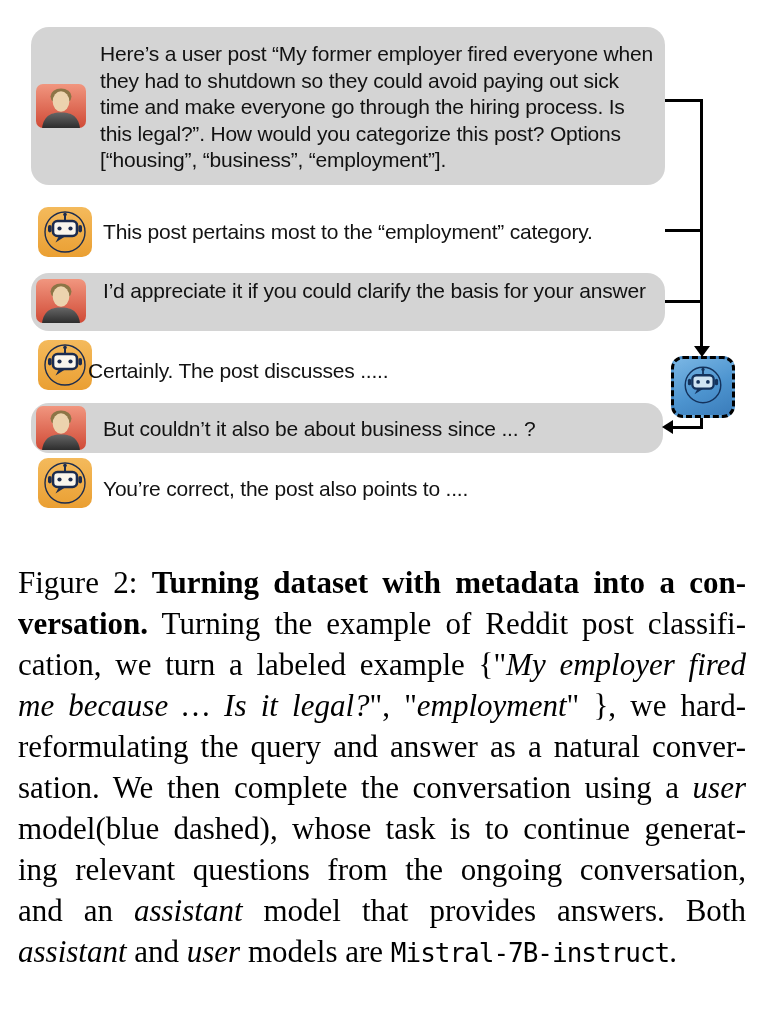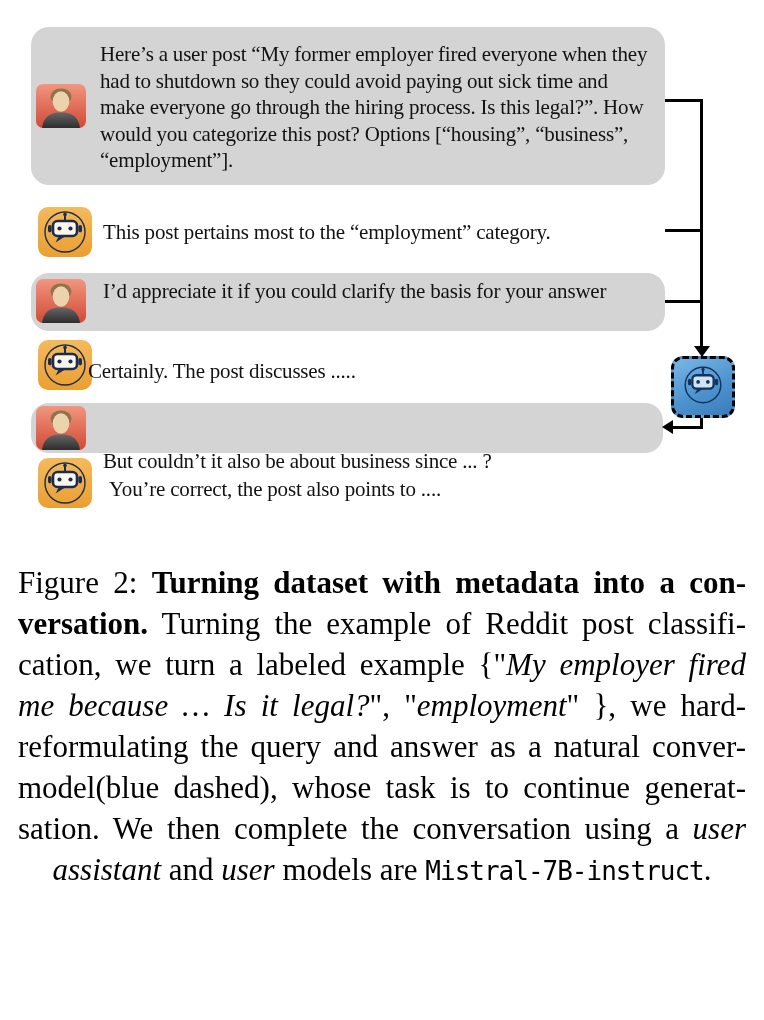--- a/index.html
+++ b/index.html
@@ -13,28 +13,28 @@
 
   .avatar{position:absolute;width:50px;height:44px;}
   .a1{left:36px;top:84px;}
   .a3{left:36px;top:279px;}
   .a5{left:36px;top:406px;}
   .bot{position:absolute;width:54px;height:50px;}
   .r2{left:38px;top:207px;}
   .r4{left:38px;top:340px;}
   .r6{left:38px;top:458px;}
 
-  .msg{position:absolute;font-family:Liberation Serif, serif;font-size:21px;
+  .msg{position:absolute;font-family:Liberation Sans, sans-serif;font-size:21px;
        line-height:26.5px;letter-spacing:-0.2px;color:#121212;}
   .t1{left:100px;top:41px;width:557px;}
   .t2{left:103px;top:219px;width:520px;}
   .t3{left:103px;top:278px;width:548px;}
   .t4{left:88px;top:358px;width:520px;}
-  .t5{left:103px;top:416px;width:545px;margin-top:32px;}
-  .t6{left:109px;top:476px;width:545px;}
+  .t5{left:103px;top:416px;width:545px;}
+  .t6{left:103px;top:476px;width:545px;}
 
   .cline{position:absolute;background:#000;}
   .h1{left:665px;top:99px;width:38px;height:3px;}
   .h2{left:665px;top:229px;width:38px;height:3px;}
   .h3{left:665px;top:300px;width:38px;height:3px;}
   .v1{left:700px;top:99px;width:3px;height:248px;}
   .v2{left:700px;top:418px;width:3px;height:11px;}
   .h4{left:672px;top:426px;width:31px;height:3px;}
   .arrow-down{position:absolute;left:694px;top:346px;width:0;height:0;
       border-left:8px solid transparent;border-right:8px solid transparent;
@@ -46,21 +46,21 @@
   .model-box{position:absolute;left:671px;top:356px;width:64px;height:62px;
       box-sizing:border-box;border:3.5px dashed #000;border-radius:12px;
       background:linear-gradient(155deg,#7ab6e4 0%,#4d94cf 55%,#3a7cba 100%);
       display:flex;align-items:center;justify-content:center;}
 
   
   .caption{position:absolute;left:18px;top:562px;width:728px;
       font-family:"Liberation Serif",serif;font-size:31px;color:#000;}
   .cap-line{height:41px;line-height:41px;text-align:justify;overflow:hidden;}
   .cap-line::after{content:"";display:inline-block;width:100%;height:0;}
-  .cap-line.last{text-align:center;}
+  .cap-line.last{text-align:left;}
   .cap-line.last::after{content:none;}
   .seg.b{font-weight:bold;}
   .seg.i{font-style:italic;}
   .seg.c{font-family:"DejaVu Sans Mono",monospace;font-size:26px;letter-spacing:-1px;}
 </style>
 </head>
 <body>
 
 <svg width="0" height="0" style="position:absolute" aria-hidden="true">
   <defs>
@@ -199,18 +199,20 @@
     <div class="cline h4"></div>
     <div class="arrow-left"></div>
   </div>
 
   <div class="caption">
     <div class="cap-line"><span class="seg">Figure 2: </span><span class="seg b">Turning dataset with metadata into a con-</span></div>
     <div class="cap-line"><span class="seg b">versation.</span><span class="seg"> Turning the example of Reddit post classifi-</span></div>
     <div class="cap-line"><span class="seg">cation, we turn a labeled example {"</span><span class="seg i">My employer fired</span></div>
     <div class="cap-line"><span class="seg i">me because … Is it legal?</span><span class="seg">", "</span><span class="seg i">employment</span><span class="seg">" }, we hard-</span></div>
     <div class="cap-line"><span class="seg">reformulating the query and answer as a natural conver-</span></div>
+    <div class="cap-line"><span class="seg">sation. We then complete the conversation using a </span><span class="seg i">user</span></div>
     <div class="cap-line"><span class="seg">model(blue dashed), whose task is to continue generat-</span></div>
-    <div class="cap-line"><span class="seg">sation. We then complete the conversation using a </span><span class="seg i">user</span></div>
+    <div class="cap-line"><span class="seg">ing relevant questions from the ongoing conversation,</span></div>
+    <div class="cap-line"><span class="seg">and an </span><span class="seg i">assistant</span><span class="seg"> model that provides answers.  Both</span></div>
     <div class="cap-line last"><span class="seg i">assistant</span><span class="seg"> and </span><span class="seg i">user</span><span class="seg"> models are </span><span class="seg c">Mistral-7B-instruct</span><span class="seg">.</span></div>
   </div>
 
 </div>
 
 </body></html>

